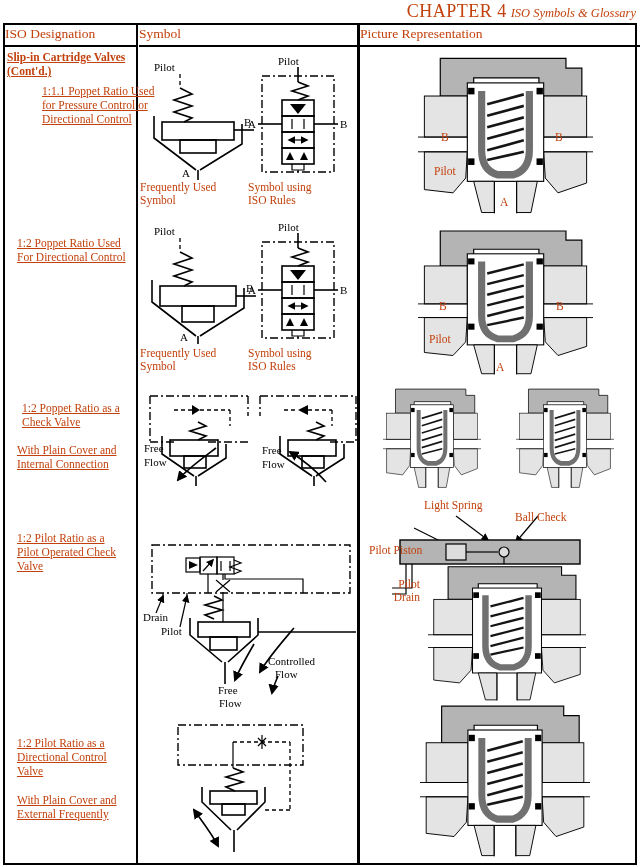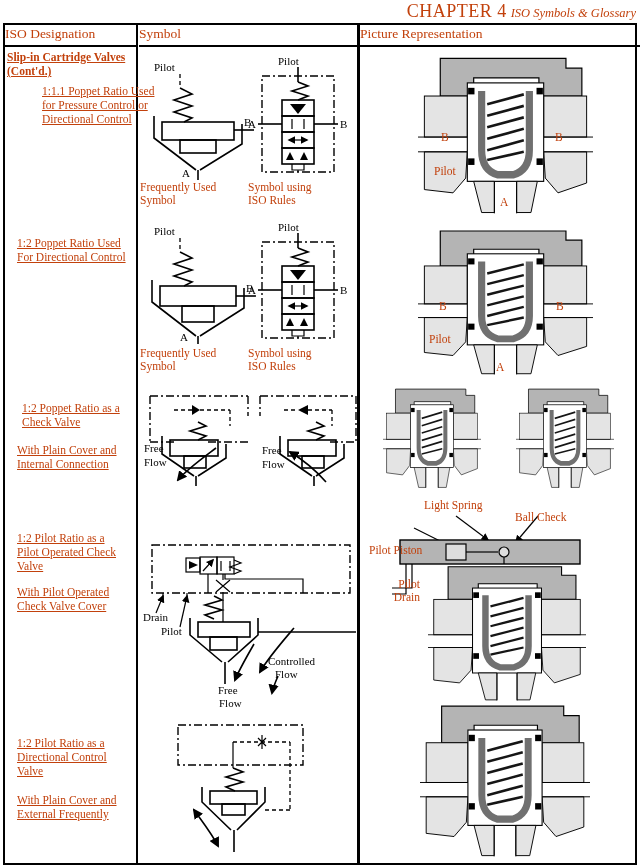--- a/index.html
+++ b/index.html
@@ -104,24 +104,20 @@
   </div>
   <div class="abs destext" style="left:17px;top:443px;width:118px;">
     <div>With Plain Cover and</div>
     <div>Internal Connection</div>
   </div>
   <div class="abs destext" style="left:17px;top:531px;width:118px;">
     <div>1:2 Pilot Ratio as a</div>
     <div>Pilot Operated Check</div>
     <div>Valve</div>
   </div>
-  <div class="abs destext" style="left:17px;top:585px;width:118px;">
-    <div>With Pilot Operated</div>
-    <div>Check Valve Cover</div>
-  </div>
   <div class="abs destext" style="left:17px;top:736px;width:118px;">
     <div>1:2 Pilot Ratio as a</div>
     <div>Directional Control</div>
     <div>Valve</div>
   </div>
   <div class="abs destext" style="left:17px;top:793px;width:118px;">
     <div>With Plain Cover and</div>
     <div>External Frequently</div>
   </div>
 

